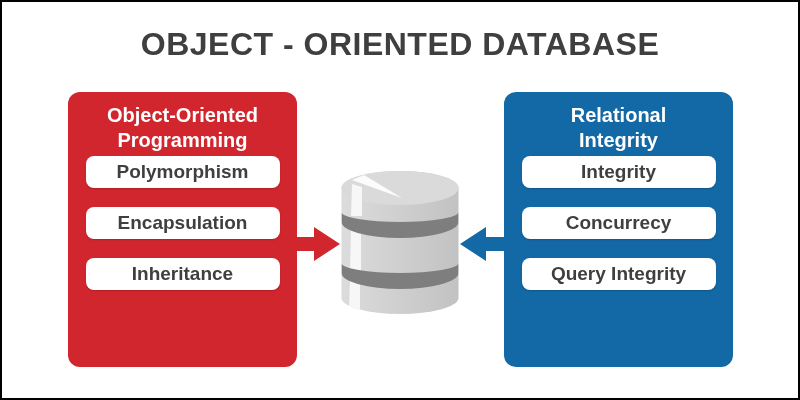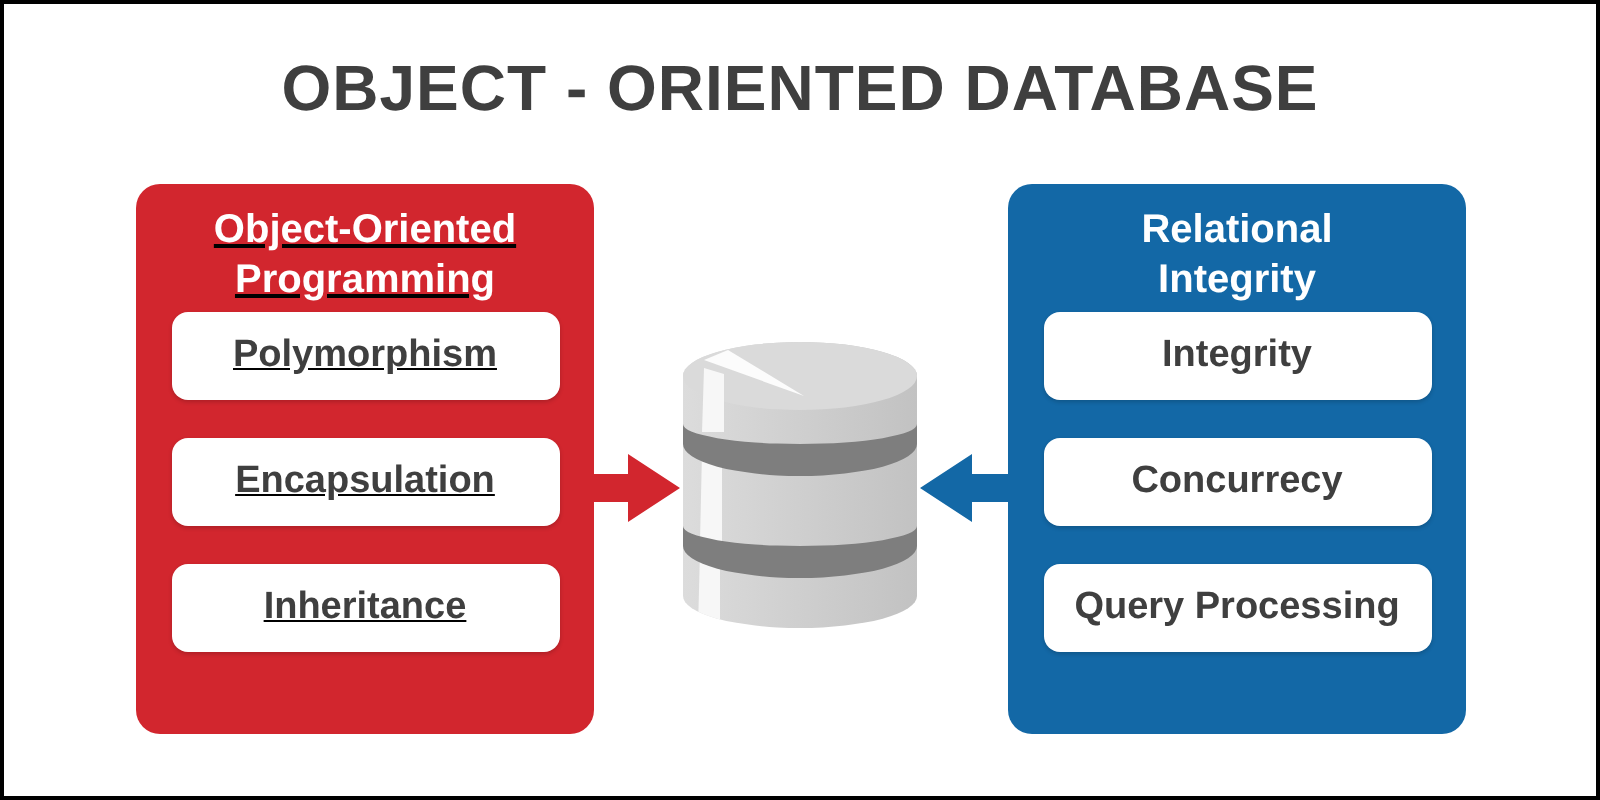--- a/index.html
+++ b/index.html
@@ -25,35 +25,35 @@
     color: var(--title-text, #3F3F3F);
     margin-top: 12px;
   }
   .panel {
     position: absolute;
     top: 90px;
     width: 229px;
     height: 275px;
     border-radius: 12px;
   }
-  .panel-left  { left: 66px;  background: var(--accent-red,  #D2262E); text-decoration: underline; }
+  .panel-left  { left: 66px;  background: var(--accent-red,  #D2262E); }
   .panel-right { left: 502px; background: var(--accent-blue, #1368A6); }
   .panel-title {
     margin: 11px auto 0;
     width: 178px;
     height: 53px;
     text-align: center;
     color: var(--panel-title-text, #fff);
     font-size: 20px;
     font-weight: bold;
     line-height: 25px;
   }
   .pill {
     width: 194px;
-    height: 44px;
+    height: 32px;
     margin: 0 auto 19px;
     background: #ffffff;
     border-radius: 8px;
     display: flex;
     align-items: center;
     justify-content: center;
     font-size: 19px;
     font-weight: bold;
     color: var(--item-text, #3F3F3F);
     box-shadow: 0 1px 2px rgba(0,0,0,0.18);
@@ -108,16 +108,16 @@
         <path class="cyl-band" d="M1.5,41 A58.5 10 0 0 0 118.5,41 L118.5,51 A58.5 16 0 0 1 1.5,51 Z"></path>
         <path class="cyl-band" d="M1.5,92 A58.5 10 0 0 0 118.5,92 L118.5,102 A58.5 16 0 0 1 1.5,102 Z"></path>
       </g>
     </g>
   </svg>
 
   <div class="panel panel-right">
     <div class="panel-title">Relational Integrity</div>
     <div class="pill">Integrity</div>
     <div class="pill">Concurrecy</div>
-    <div class="pill">Query Processing</div>
+    <div class="pill">Query Integrity</div>
   </div>
 
 </div>
 
 </body></html>

